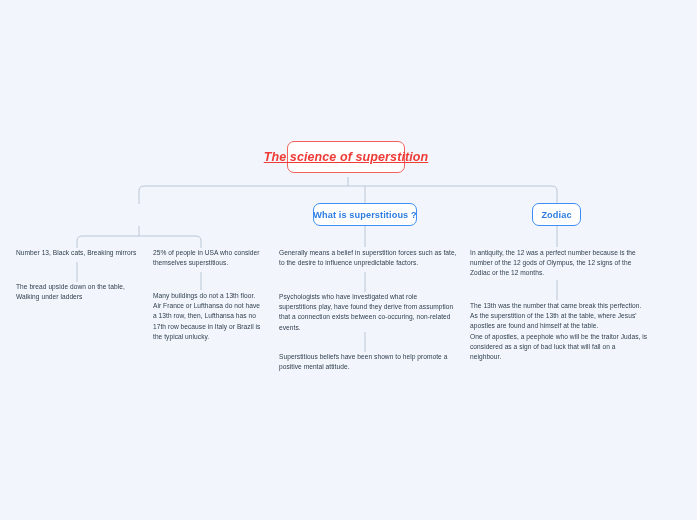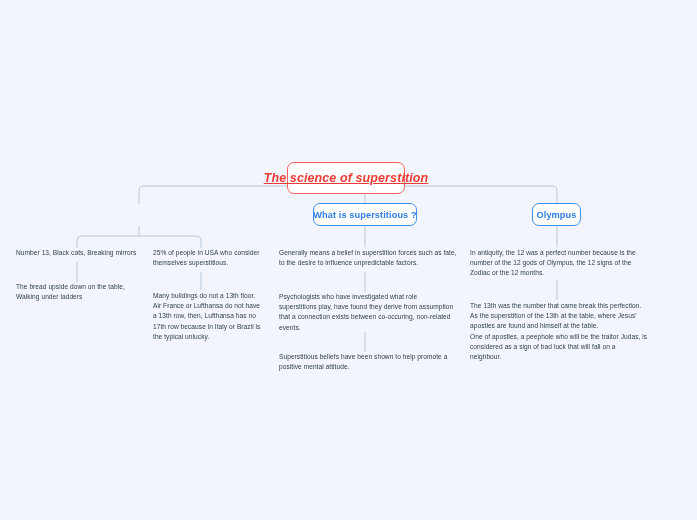--- a/index.html
+++ b/index.html
@@ -83,31 +83,31 @@
 
       <path d="M365,226 L365,247"></path>
       <path d="M365,272 L365,292"></path>
       <path d="M365,332 L365,352"></path>
 
       <path d="M557,226 L557,247"></path>
       <path d="M557,280 L557,300"></path>
     </g>
   </svg>
 
-  <div class="node node-root" style="left:287px; top:162px; width:118px; height:32px;">
+  <div class="node node-root" style="left:287px; top:141px; width:118px; height:32px;">
     <span>The science of superstition</span>
   </div>
 
 
   <div class="node node-branch" style="left:313px; top:203px; width:104px; height:23px;">
     <span>What is superstitious ?</span>
   </div>
 
   <div class="node node-branch" style="left:532px; top:203px; width:49px; height:23px;">
-    <span>Olympus</span>
+    <span>Zodiac</span>
   </div>
 
   <div class="leaf" style="left:16px; top:248px; width:132px;">Number 13, Black cats, Breaking mirrors</div>
 
   <div class="leaf" style="left:16px; top:282px; width:132px;">The bread upside down on the table,
 Walking under ladders</div>
 
   <div class="leaf" style="left:153px; top:248px; width:110px;">25% of people in USA who consider
 themselves superstitious.</div>
 

